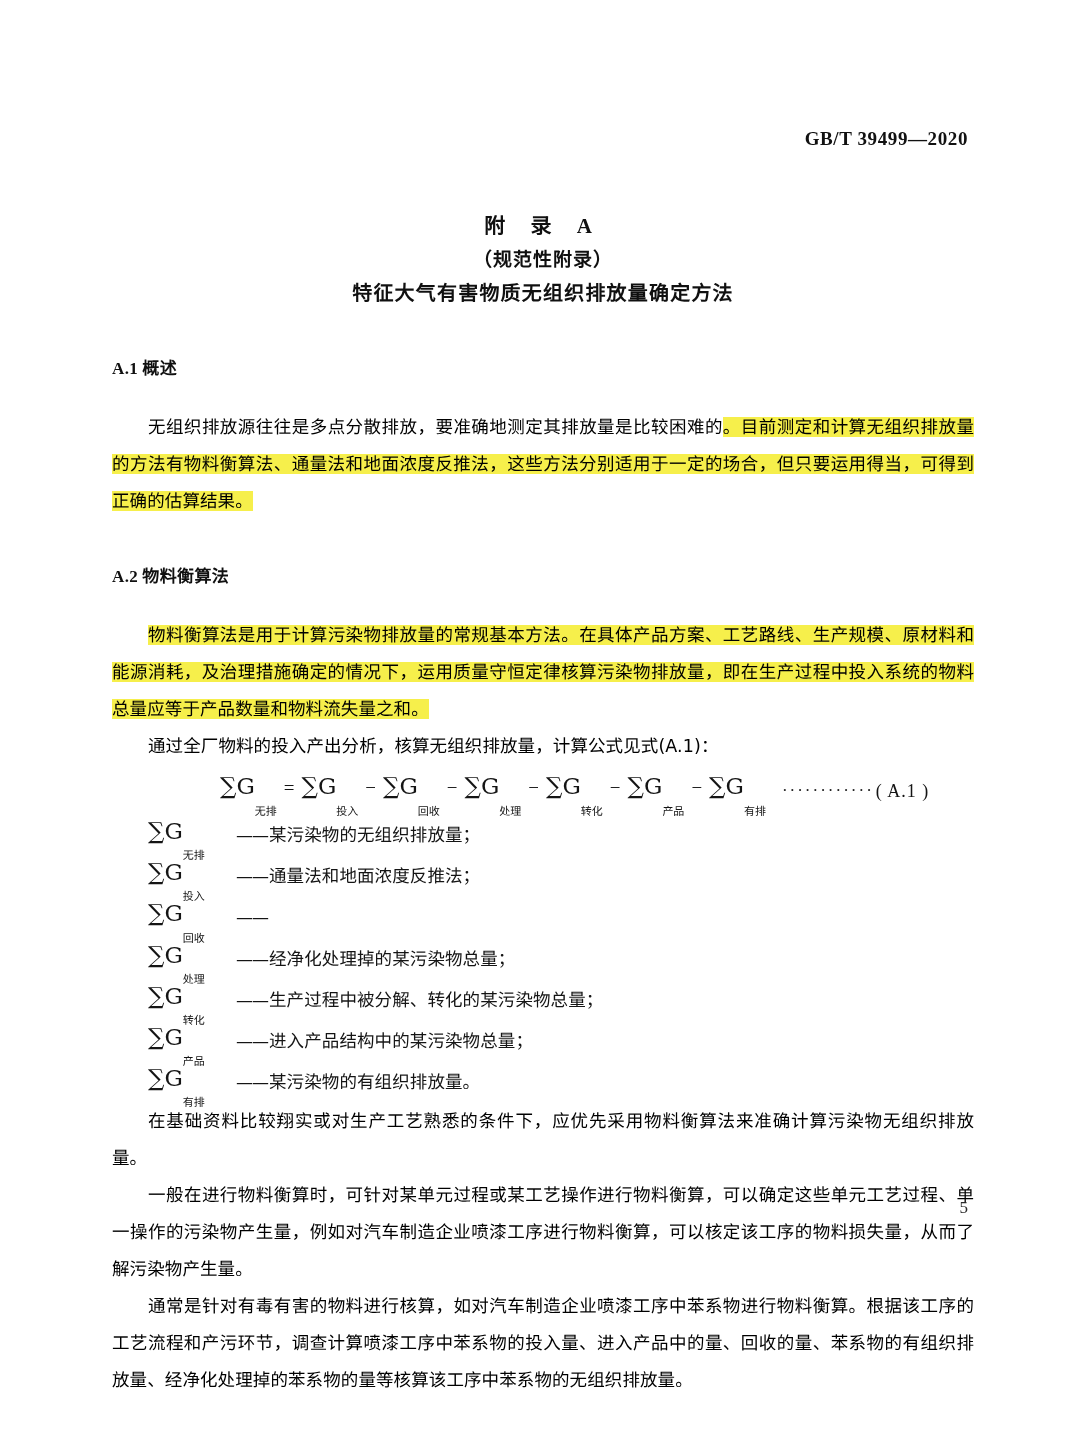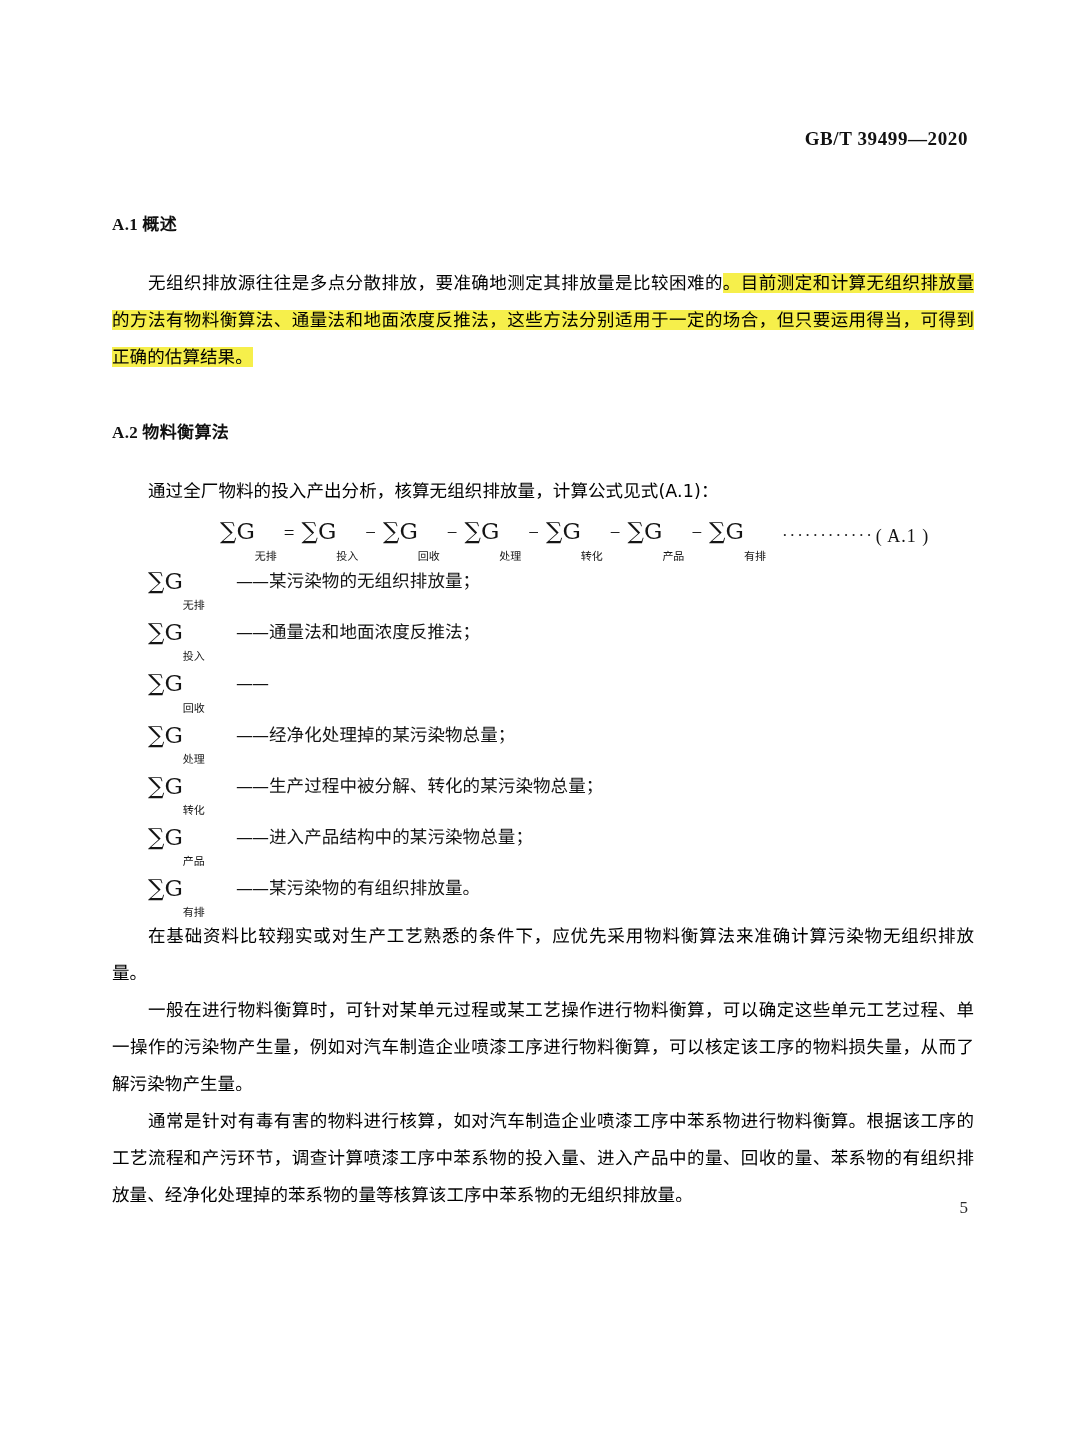--- a/index.html
+++ b/index.html
@@ -146,22 +146,22 @@
     position: relative;
     top: 16px;
     letter-spacing: 0;
   }
   .op { margin: 0 7px; font-size: 19px; }
 
   
   .deflist { margin: 2px 0 0 0; }
   .defrow {
     display: flex;
-    align-items: flex-start;
-    line-height: 42px;
+    align-items: center;
+    line-height: 33px;
     margin-left: 36px;
   }
   .defterm {
     font-family: "Liberation Serif", "DejaVu Serif", serif;
     white-space: nowrap;
     min-width: 86px;
   }
   .defdash {
     letter-spacing: -1px;
     font-size: 17px;
@@ -190,31 +190,37 @@
 </style>
 </head>
 <body>
 
 <div class="page">
 
   <div class="running-header">GB/T 39499—2020</div>
 
   <div class="content">
 
+    <div class="annex-title-block">
+      <div class="annex-label">附 录 A</div>
+      <div class="annex-kind">（规范性附录）</div>
+      <div class="annex-name">特征大气有害物质无组织排放量确定方法</div>
+    </div>
 
     <div class="sec-head">
       <span class="num">A.1</span><span>概述</span>
     </div>
 
     <p class="para"><span>无组织排放源往往是多点分散排放，要准确地测定其排放量是比较困难的</span><span class="hl">。目前测定和计算无组织排放量的方法有物料衡算法、通量法和地面浓度反推法，这些方法分别适用于一定的场合，但只要运用得当，可得到正确的估算结果。</span></p>
 
     <div class="sec-head sec-head-2">
       <span class="num">A.2</span><span>物料衡算法</span>
     </div>
 
+    <p class="para"><span class="hl">物料衡算法是用于计算污染物排放量的常规基本方法。在具体产品方案、工艺路线、生产规模、原材料和能源消耗，及治理措施确定的情况下，运用质量守恒定律核算污染物排放量，即在生产过程中投入系统的物料总量应等于产品数量和物料流失量之和。</span></p>
 
     <p class="para">通过全厂物料的投入产出分析，核算无组织排放量，计算公式见式(A.1)：</p>
 
     <div class="formula-row formula-a1">
       <div class="formula-body">
         <span class="sig">∑G</span><span class="sub">无排</span><span class="op">=</span><span class="sig">∑G</span><span class="sub">投入</span><span class="op">−</span><span class="sig">∑G</span><span class="sub">回收</span><span class="op">−</span><span class="sig">∑G</span><span class="sub">处理</span><span class="op">−</span><span class="sig">∑G</span><span class="sub">转化</span><span class="op">−</span><span class="sig">∑G</span><span class="sub">产品</span><span class="op">−</span><span class="sig">∑G</span><span class="sub">有排</span>
       </div>
       <div class="leader leader-a1">············</div>
       <div class="eqnum eqnum-a1">( A.1 )</div>
     </div>

